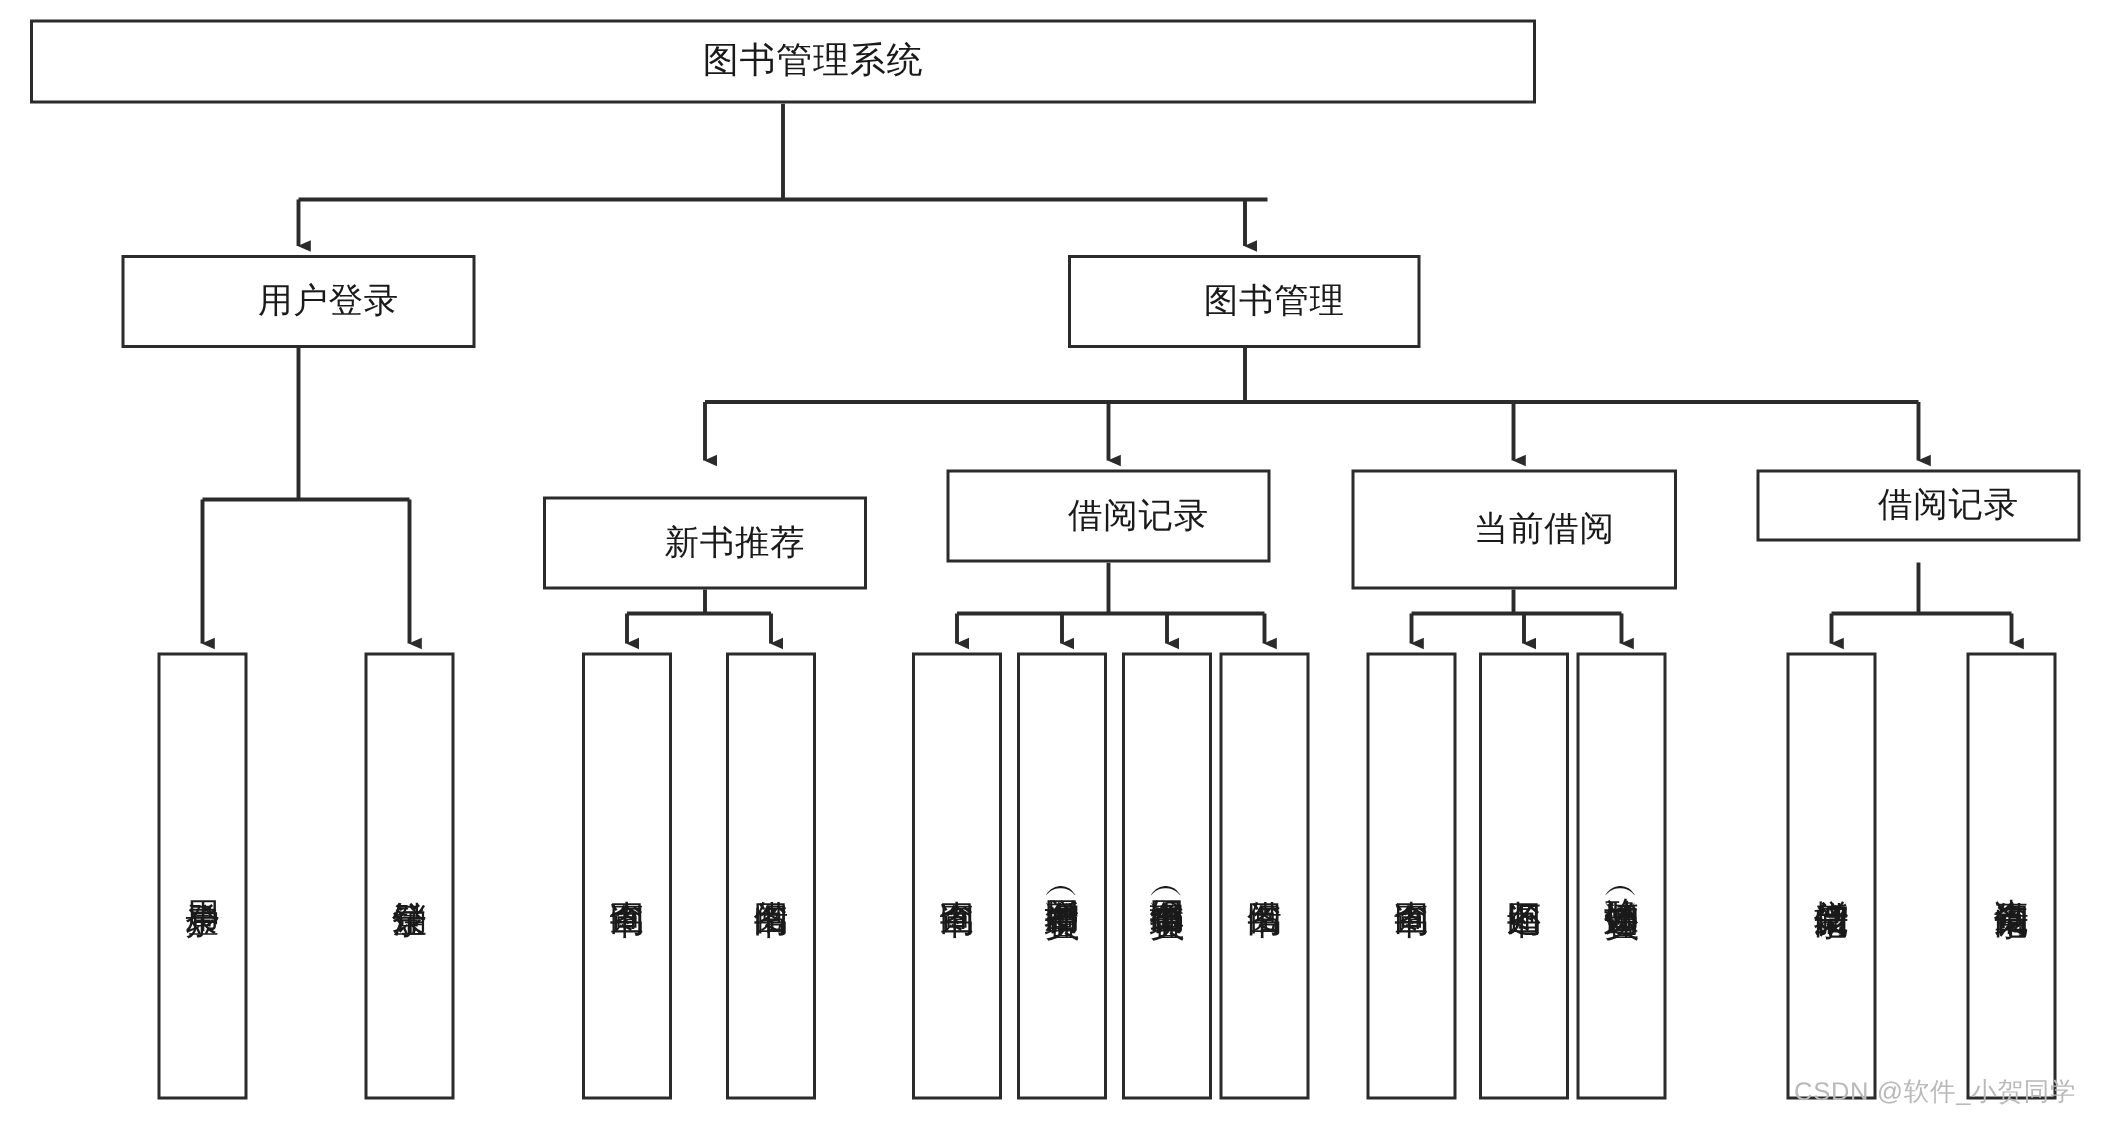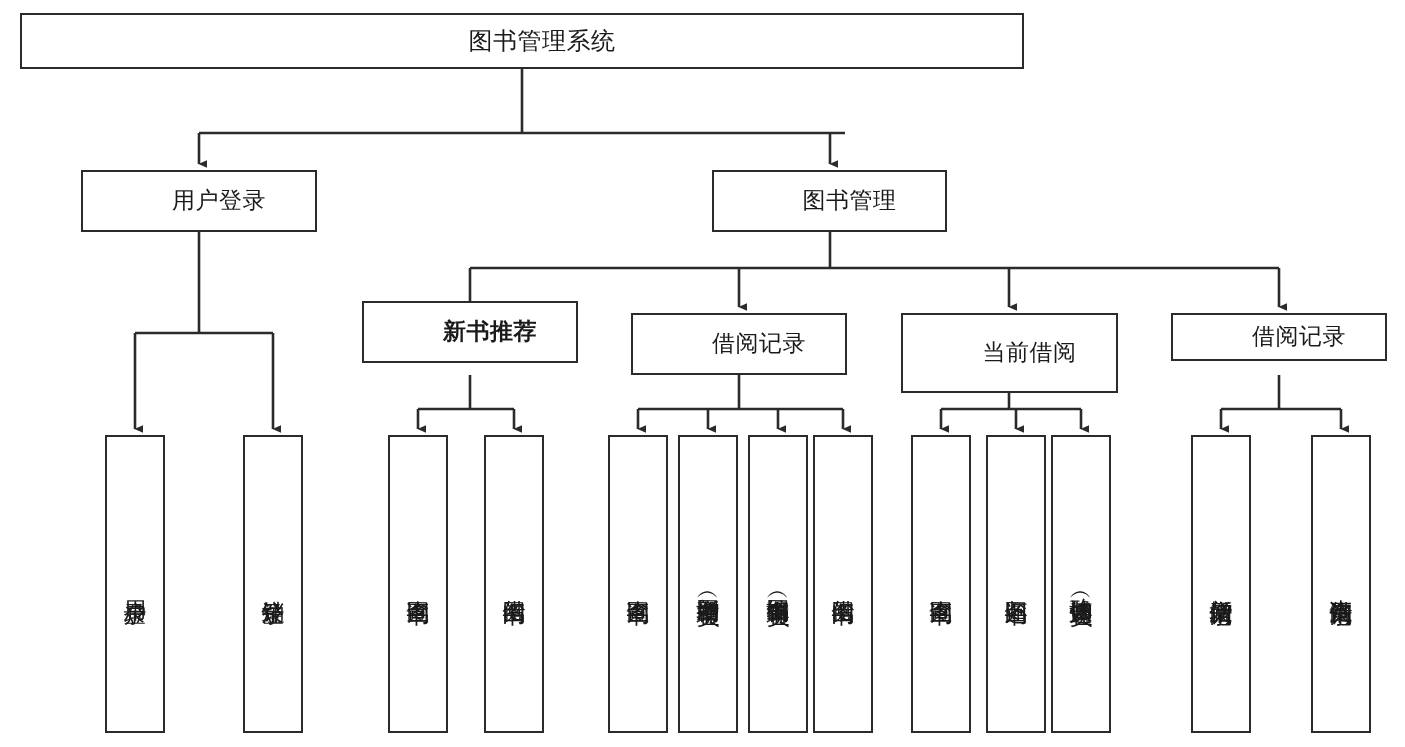--- a/index.html
+++ b/index.html
@@ -119,21 +119,21 @@
       <path d="M1221,409 L1221,429" marker-end="url(#arrowhead)"></path>
       <path d="M1341,409 L1341,429" marker-end="url(#arrowhead)"></path>
     </g>
   </svg>
 
   <div class="node node-h node-root" id="node-root" style="left: 20px; top: 13px; width: 1004px; height: 56px;">图书管理系统</div>
 
   <div class="node node-h" id="node-l2-0" style="left: 81px; top: 170px; width: 236px; height: 62px;">用户登录</div>
   <div class="node node-h" id="node-l2-1" style="left: 712px; top: 170px; width: 235px; height: 62px; text-align: center;">图书管理</div>
 
-  <div class="node node-h" id="node-l3-0" style="left: 362px; top: 301px; width: 216px; height: 62px; font-weight: bold;">新书推荐</div>
+  <div class="node node-h" id="node-l3-0" style="left: 362px; top: 331px; width: 216px; height: 62px;">新书推荐</div>
   <div class="node node-h" id="node-l3-1" style="left: 631px; top: 313px; width: 216px; height: 62px;">借阅记录</div>
   <div class="node node-h" id="node-l3-2" style="left: 901px; top: 313px; width: 217px; height: 80px;">当前借阅</div>
   <div class="node node-h" id="node-l3-3" style="left: 1171px; top: 313px; width: 216px; height: 48px;">借阅记录</div>
 
   <div class="node node-v" id="node-l4-0" style="left: 105px; top: 435px; width: 60px; height: 298px;">
     <span class="vlabel">用户登录</span>
   </div>
   <div class="node node-v" id="node-l4-1" style="left: 243px; top: 435px; width: 60px; height: 298px;">
     <span class="vlabel">注销登录</span>
   </div>
@@ -164,13 +164,14 @@
   <div class="node node-v" id="node-l4-10" style="left: 1051px; top: 435px; width: 60px; height: 298px;">
     <span class="vlabel">确认归还（管理员）</span>
   </div>
   <div class="node node-v" id="node-l4-11" style="left: 1191px; top: 435px; width: 60px; height: 298px;">
     <span class="vlabel">新增借阅记录</span>
   </div>
   <div class="node node-v" id="node-l4-12" style="left: 1311px; top: 435px; width: 60px; height: 298px;">
     <span class="vlabel">查询借阅记录</span>
   </div>
 
+  <div class="watermark" id="watermark" style="left:1196px; top:716px;">CSDN @软件_小贺同学</div>
 </div>
 
 </body></html>

